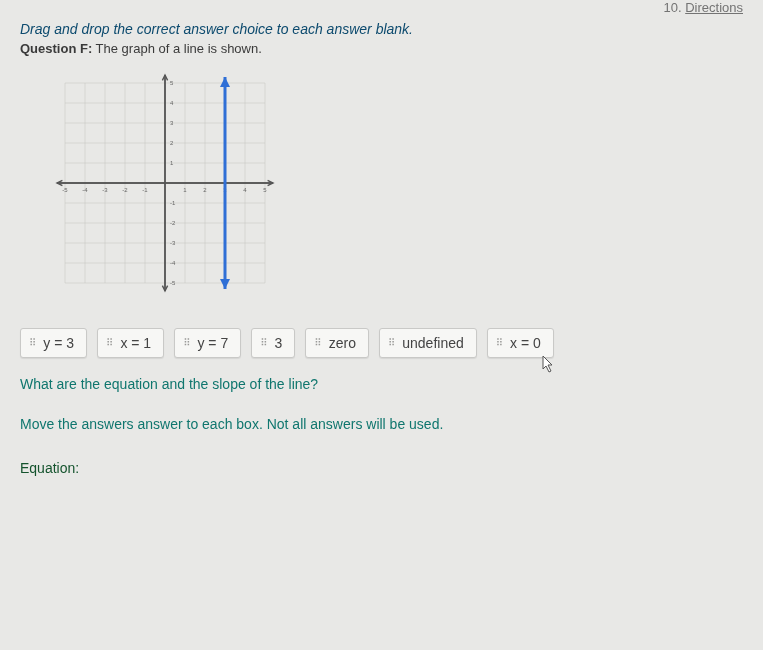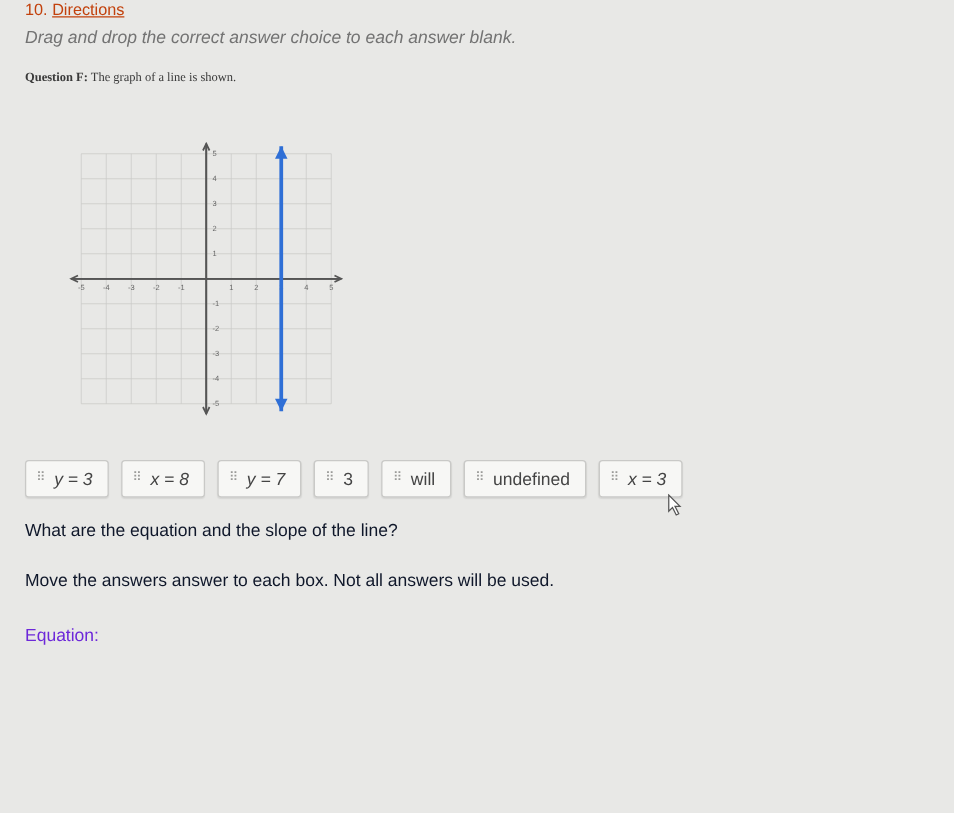--- a/index.html
+++ b/index.html
@@ -4,35 +4,35 @@
   <style>
     * { box-sizing: border-box; margin: 0; padding: 0; }
     body {
       font-family: Arial, Helvetica, sans-serif;
       background: #e8e8e6;
       padding: 0 20px 20px 20px;
       color: #3a3a3a;
       width: 763px;
     }
     .header-num {
-      color: #c2410c;
+      color: #737373;
       font-size: 13px;
+      text-align: right;
     }
     .header-num span:last-child { text-decoration: underline; }
     .instruction {
       font-style: italic;
-      color: #737373;
-      margin: 6px 0 20px 0;
+      color: #0c4a6e;
+      margin: 6px 0 4px 0;
       font-size: 14px;
     }
     .question-label {
-      font-size: 10px;
+      font-size: 13px;
       color: #3a3a3a;
-      margin-bottom: 40px;
-      font-family: Liberation Serif, serif;
+      margin-bottom: 12px;
     }
     .question-label b { font-weight: 700; }
     .graph-wrap { margin: 10px 0 30px 30px; }
     svg.graph { display: block; }
 
     .chips-row {
       display: flex;
       gap: 10px;
       margin: 8px 0 18px 0;
       align-items: center;
@@ -52,38 +52,38 @@
     }
     .grip {
       display: inline-block;
       color: #9a9a98;
       font-size: 10px;
       line-height: 1;
       letter-spacing: 1px;
     }
     .q-text {
       font-size: 14px;
-      color: #0f172a;
+      color: #0f766e;
       margin: 0 0 24px 0;
     }
     .equation-label {
       font-size: 14px;
-      color: #6d28d9;
+      color: #14532d;
       margin-top: 28px;
     }
     .cursor-icon {
       position: relative;
       width: 0; height: 0;
     }
     .cursor-svg {
       position: absolute;
       top: 12px; left: -28px;
       pointer-events: none;
     }
-    .math { font-style: italic; }
+    .math { }
   </style>
 </head>
 <body>
 
 <div class="header-num">
   <span>10.</span>
   <span>Directions</span>
 </div>
 
 <p class="instruction">Drag and drop the correct answer choice to each answer blank.</p>
@@ -159,41 +159,41 @@
   </svg>
 </div>
 
 <div class="chips-row" id="chips">
     <div class="chip">
       <span class="grip">⠿</span>
       <span class="math">y = 3</span>
     </div>
     <div class="chip">
       <span class="grip">⠿</span>
-      <span class="math">x = 8</span>
+      <span class="math">x = 1</span>
     </div>
     <div class="chip">
       <span class="grip">⠿</span>
       <span class="math">y = 7</span>
     </div>
     <div class="chip">
       <span class="grip">⠿</span>
       <span>3</span>
     </div>
     <div class="chip">
       <span class="grip">⠿</span>
-      <span>will</span>
+      <span>zero</span>
     </div>
     <div class="chip">
       <span class="grip">⠿</span>
       <span>undefined</span>
     </div>
     <div class="chip">
       <span class="grip">⠿</span>
-      <span class="math">x = 3</span>
+      <span class="math">x = 0</span>
     </div>
     <span class="cursor-icon">
       <svg class="cursor-svg" width="20" height="22" viewBox="0 0 20 22">
         <path d="M7 1 L7 14 L10 11 L13 17 L15 16 L12 10 L16 10 Z" fill="#fff" stroke="#555" stroke-width="1"></path>
       </svg>
     </span>
   </div>
 
 <p class="q-text">What are the equation and the slope of the line?</p>
 <p class="q-text">Move the answers answer to each box. Not all answers will be used.</p>

